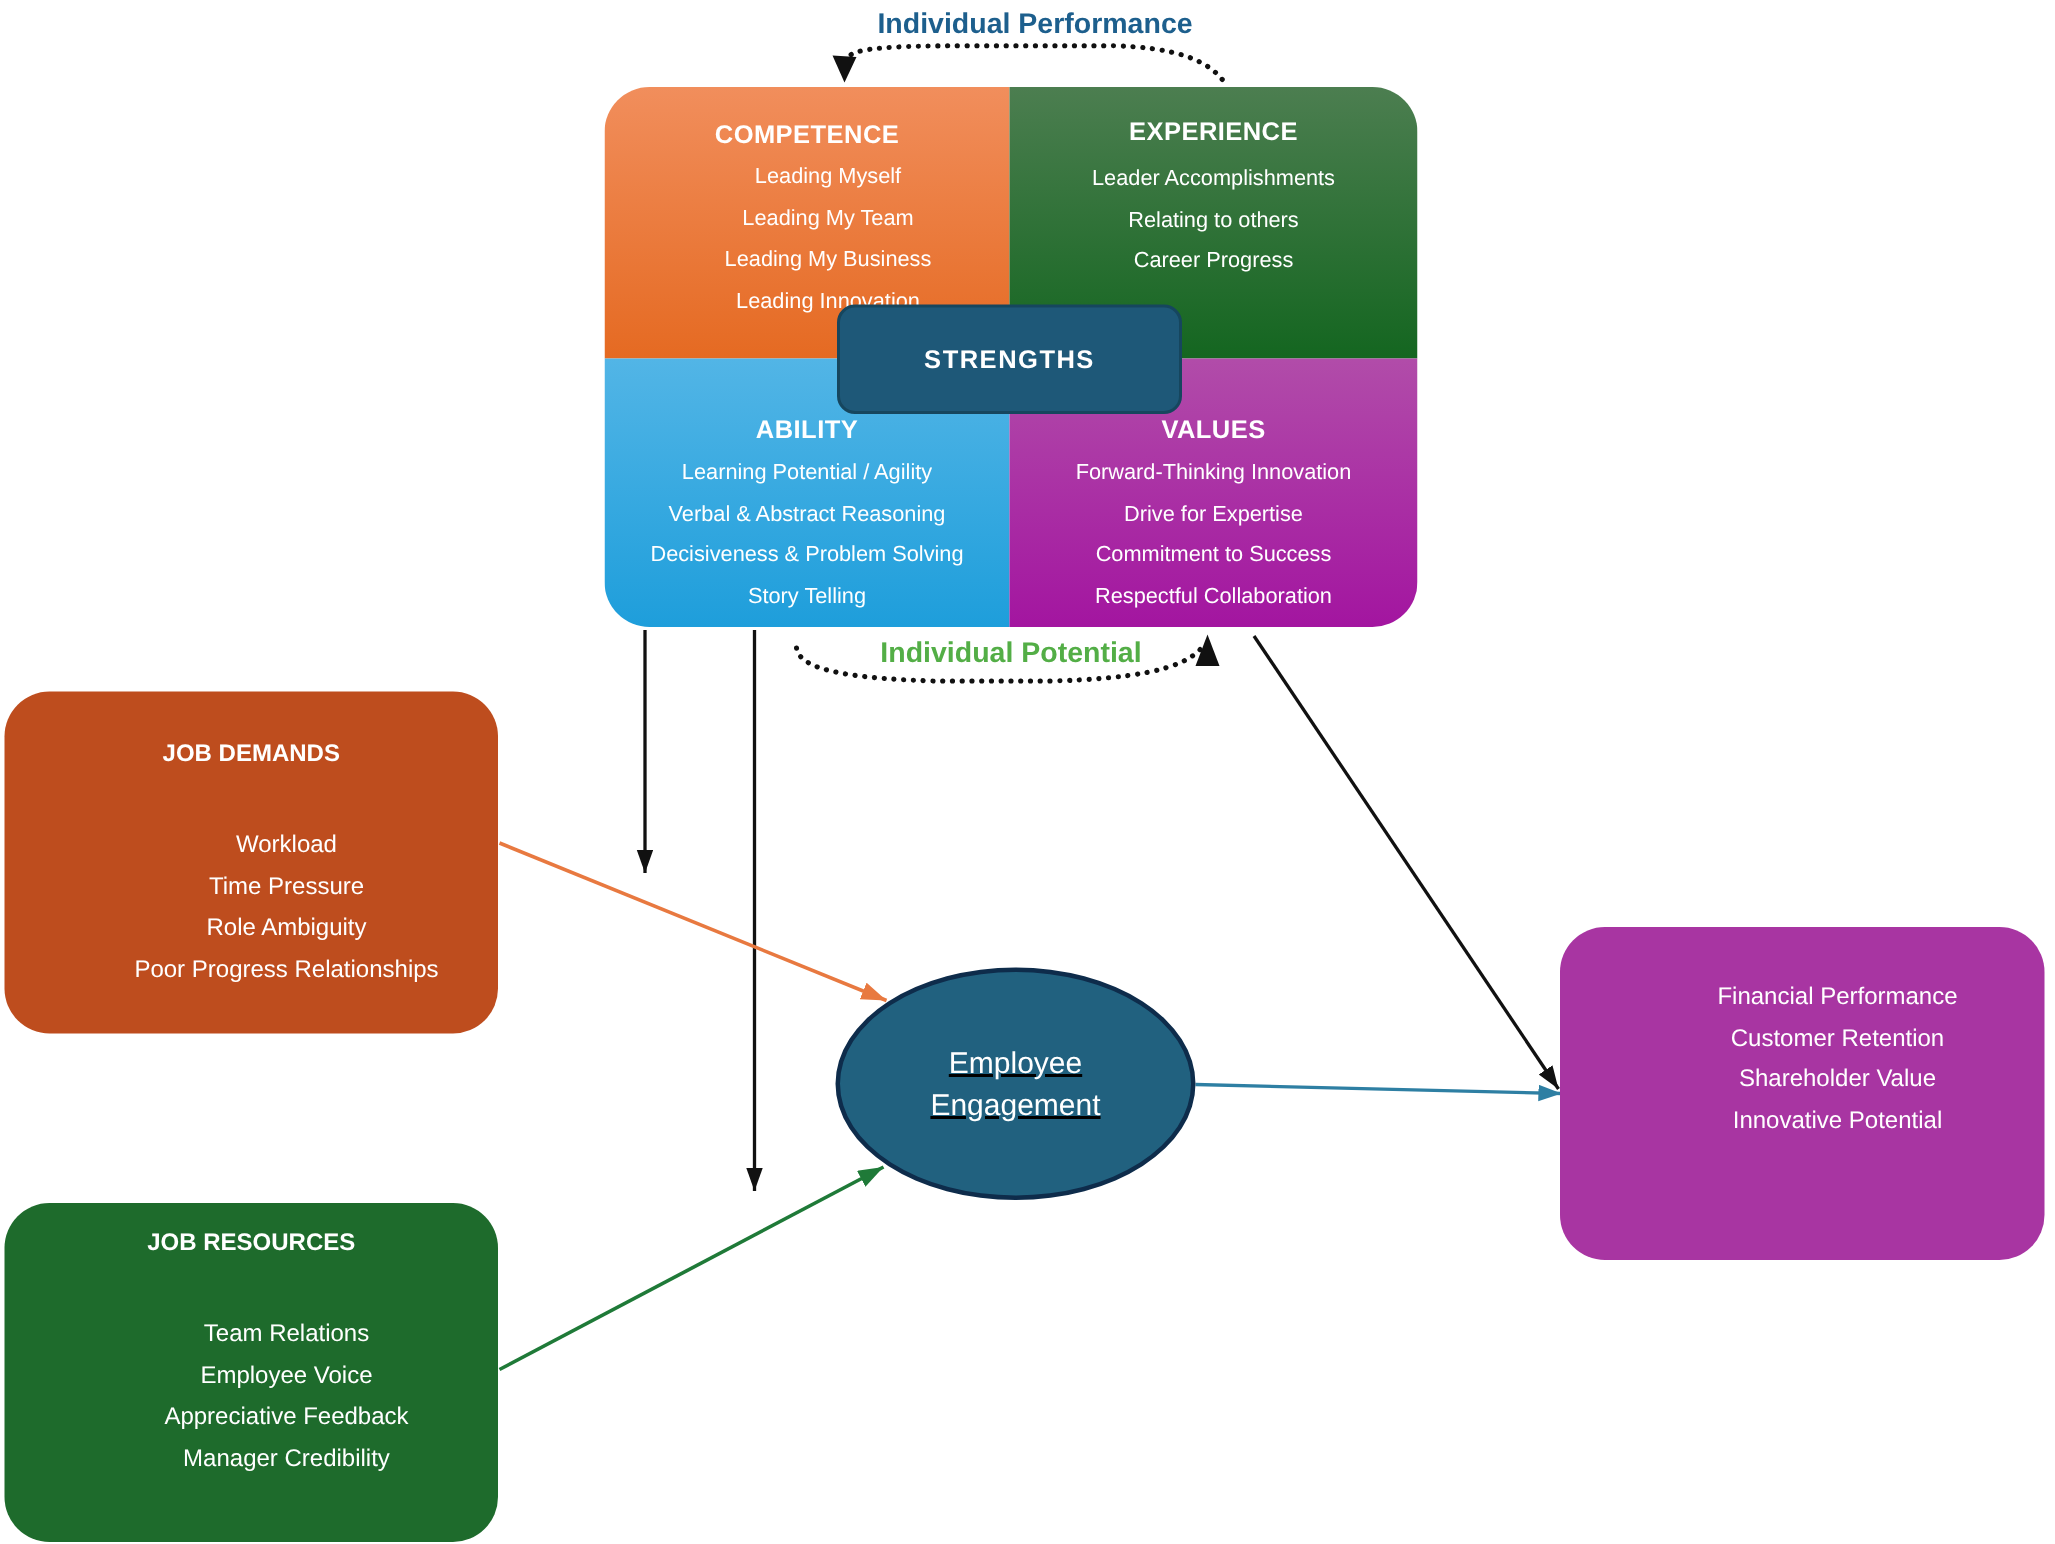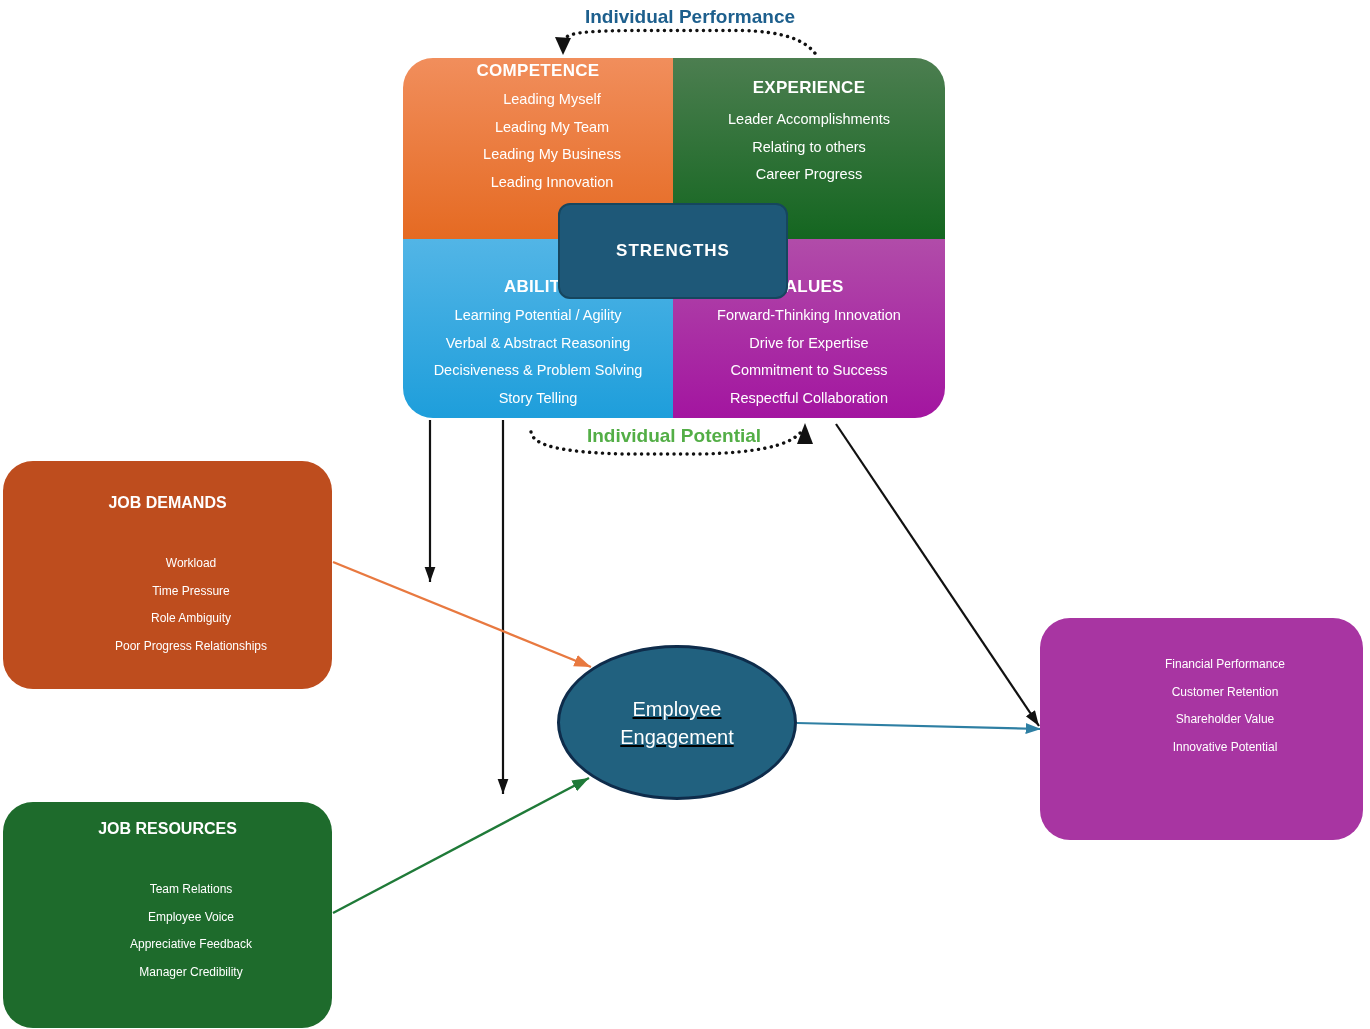--- a/index.html
+++ b/index.html
@@ -29,34 +29,34 @@
   #quadrants{position:absolute;left:403px;top:58px;width:542px;height:360px;
     border-radius:30px;overflow:hidden;display:grid;
     grid-template-columns:270px 272px;grid-template-rows:181px 179px;}
   .quad{color:#ffffff;text-align:center;}
   .quad .q-title{font-size:17px;font-weight:bold;line-height:20px;letter-spacing:.3px;}
   .quad .q-items{font-size:14.5px;line-height:27.5px;}
   #q-competence{background:linear-gradient(180deg,var(--competence-top),var(--competence-bottom));}
   #q-experience{background:linear-gradient(180deg,var(--experience-top),var(--experience-bottom));}
   #q-ability{background:linear-gradient(180deg,var(--ability-top),var(--ability-bottom));}
   #q-values{background:linear-gradient(180deg,var(--values-top),var(--values-bottom));}
-  #q-competence .q-title{padding-top:3px;} #q-competence .q-items{margin-top:5px;padding-left:28px;}
+  #q-competence .q-title{padding-top:22px;} #q-competence .q-items{margin-top:5px;padding-left:28px;}
   #q-experience .q-title{padding-top:20px;} #q-experience .q-items{margin-top:8px;}
   #q-ability .q-title{padding-top:38px;} #q-ability .q-items{margin-top:5px;}
   #q-values .q-title{padding-top:38px;} #q-values .q-items{margin-top:5px;}
 
-  #strengths-box{position:absolute;left:558px;top:203px;width:230px;height:96px;
+  #strengths-box{position:absolute;left:558px;top:203px;width:230px;height:73px;
     background:var(--strengths-bg);border:2px solid var(--strengths-border);border-radius:12px;
     box-sizing:border-box;display:flex;align-items:center;justify-content:center;
     color:#fff;font-size:17px;font-weight:bold;letter-spacing:1px;}
 
   
   .big-box{position:absolute;border-radius:30px;color:#fff;text-align:center;}
   .big-box .b-title{font-weight:bold;font-size:16px;line-height:26px;}
-  .big-box .b-items{font-size:12px;line-height:27.5px;padding-left:47px;}
+  .big-box .b-items{font-size:16px;line-height:27.5px;padding-left:47px;}
   #job-demands{left:3px;top:461px;width:329px;height:228px;background:var(--job-demands-bg);}
   #job-demands .b-title{padding-top:29px;} #job-demands .b-items{margin-top:34px;}
   #job-resources{left:3px;top:802px;width:329px;height:226px;background:var(--job-resources-bg);}
   #job-resources .b-title{padding-top:14px;} #job-resources .b-items{margin-top:34px;}
   #org-performance{left:1040px;top:618px;width:323px;height:222px;background:var(--org-performance-bg);}
   #org-performance .b-title{padding-top:28px;} #org-performance .b-items{margin-top:33px;}
 
   
   #engagement{position:absolute;left:557px;top:645px;width:240px;height:155px;
     background:var(--engagement-bg);border:3px solid var(--engagement-border);border-radius:50%;

